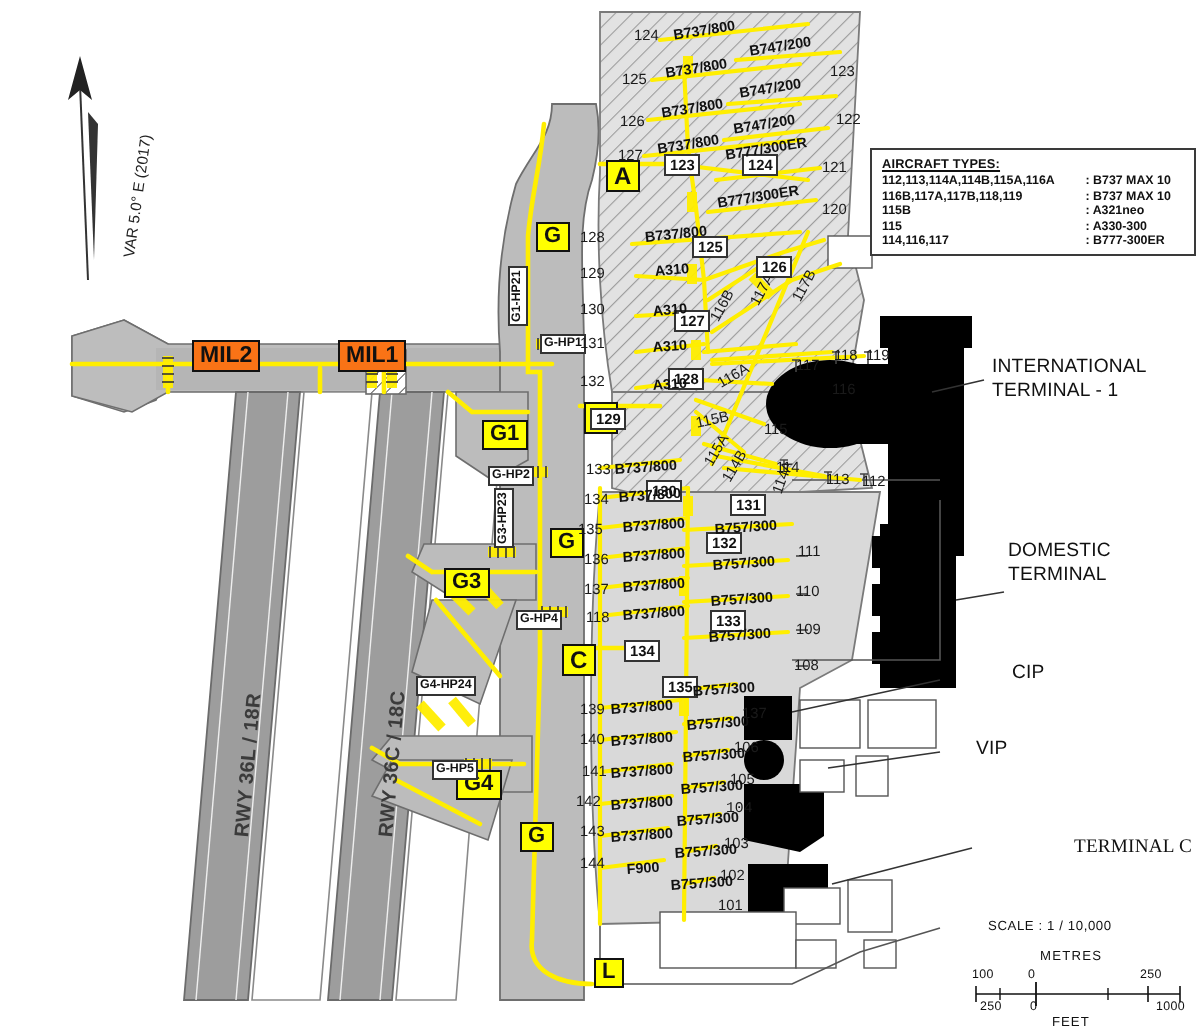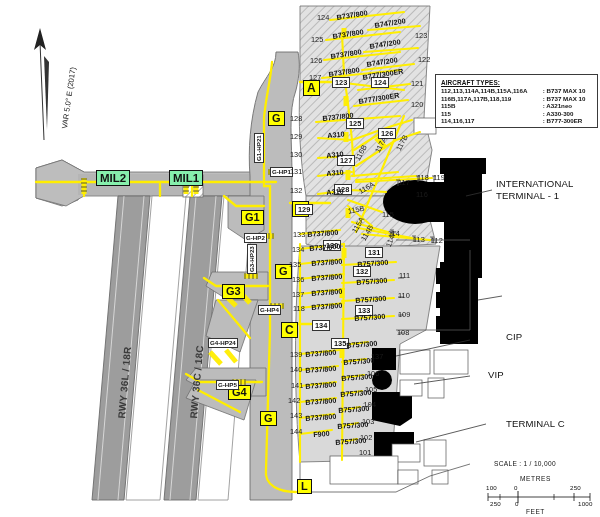--- a/index.html
+++ b/index.html
@@ -14,21 +14,21 @@
   .stand-num{font-size:7.4px;color:#1a1a1a;}
   .ac-type{font-size:7.2px;color:#111;font-weight:700;}
   .twy-hp{font-size:6.2px;color:#111;font-weight:700;background:#fff;
           border:1px solid #333;padding:0px 1px;line-height:8px;}
   .twy-node{font-size:7.4px;color:#111;font-weight:700;background:#ffff00;
             border:1px solid #333;padding:0px 2px;line-height:9px;}
   .twy-big{font-size:12px;color:#111;font-weight:700;background:#ffff00;
            border:1.2px solid #111;padding:0px 3px;line-height:14px;}
   .twy-mid{font-size:11px;color:#111;font-weight:700;background:#ffff00;
            border:1.2px solid #111;padding:0px 3px;line-height:13px;}
-  .twy-mil{font-size:11.5px;color:#111;font-weight:700;background:#86efac;
+  .twy-mil{font-size:11.5px;color:#111;font-weight:700;background:#f97316;
            border:1.2px solid #111;padding:0px 3px;line-height:14px;}
   .rwy-lbl{position:absolute;font-size:10px;font-weight:700;color:#3b3b3b;
            letter-spacing:.2px;transform-origin:0 0;}
   .term-lbl{position:absolute;font-size:9.6px;color:#111;letter-spacing:.1px;
             line-height:11.5px;}
   .var-lbl{position:absolute;font-size:7.6px;color:#222;transform-origin:0 0;}
   .scale-txt{position:absolute;font-size:6.2px;color:#111;letter-spacing:.2px;}
   .scale-title{position:absolute;font-size:6.6px;color:#111;letter-spacing:.3px;}
 
   
@@ -381,23 +381,27 @@
     </table>
   </div>
 
   <div class="rwy-lbl" style="left:116px;top:418px;transform:rotate(-85deg);">RWY 36L / 18R</div>
   <div class="rwy-lbl" style="left:188px;top:418px;transform:rotate(-85deg);">RWY 36C / 18C</div>
 
   <div class="term-lbl" style="left:496px;top:178px;width:100px;">
     <div>INTERNATIONAL</div>
     <div>TERMINAL - 1</div>
   </div>
+  <div class="term-lbl" style="left:504px;top:270px;width:90px;">
+    <div>DOMESTIC</div>
+    <div>TERMINAL</div>
+  </div>
   <div class="term-lbl" style="left:506px;top:331px;width:40px;text-align:left;">CIP</div>
   <div class="term-lbl" style="left:488px;top:369px;width:40px;text-align:left;">VIP</div>
-  <div class="term-lbl" style="left:506px;top:418px;width:90px;text-align:left;">TERMINAL C</div>
+  <div class="term-lbl" style="left:506px;top:418px;width:90px;text-align:right;font-family:Liberation Serif, serif;">TERMINAL C</div>
 
   <div class="lbl twy-mil" style="left:96px;top:170px;">MIL2</div>
   <div class="lbl twy-mil" style="left:169px;top:170px;">MIL1</div>
   <div class="lbl twy-big" style="left:303px;top:80px;">A</div>
   <div class="lbl twy-big" style="left:292px;top:201px;">B</div>
   <div class="lbl twy-big" style="left:281px;top:322px;">C</div>
   <div class="lbl twy-mid" style="left:268px;top:111px;">G</div>
   <div class="lbl twy-mid" style="left:275px;top:264px;">G</div>
   <div class="lbl twy-mid" style="left:260px;top:411px;">G</div>
   <div class="lbl twy-mid" style="left:241px;top:210px;">G1</div>

